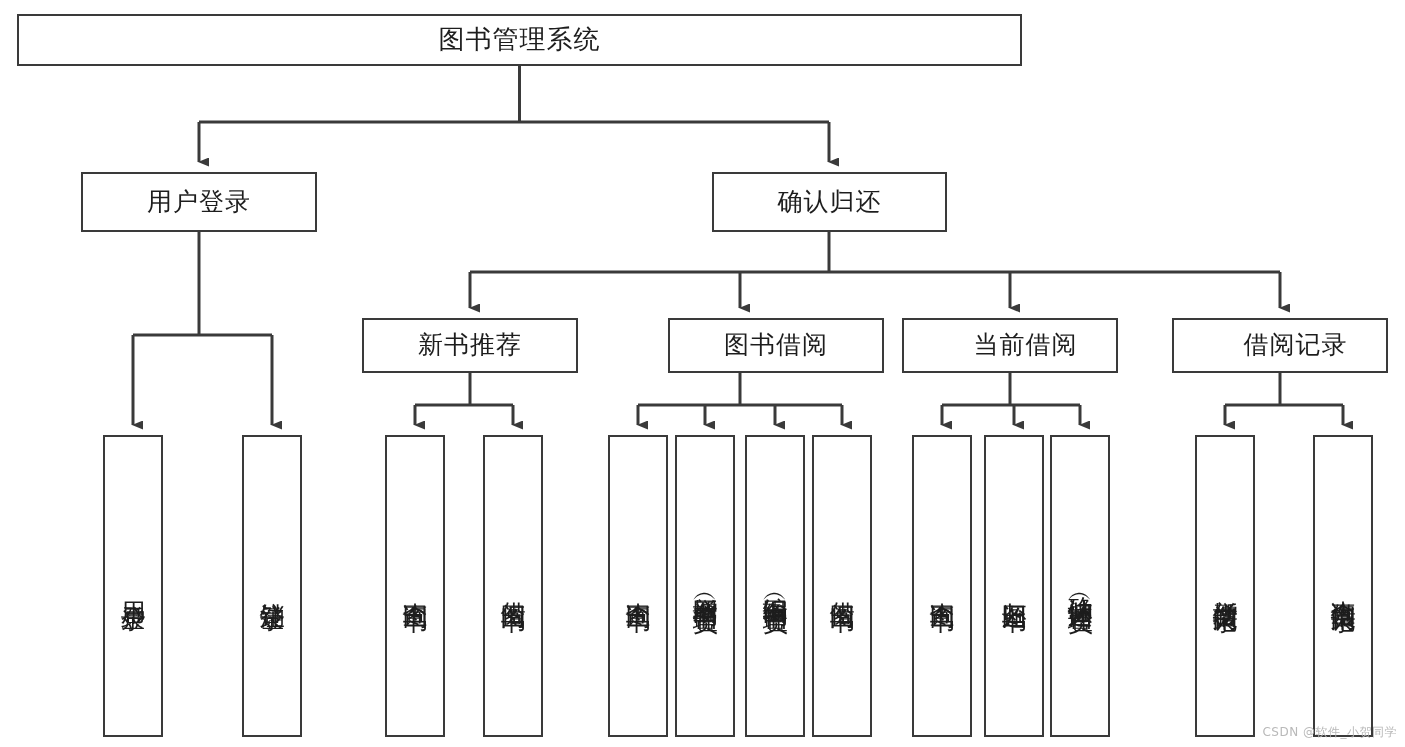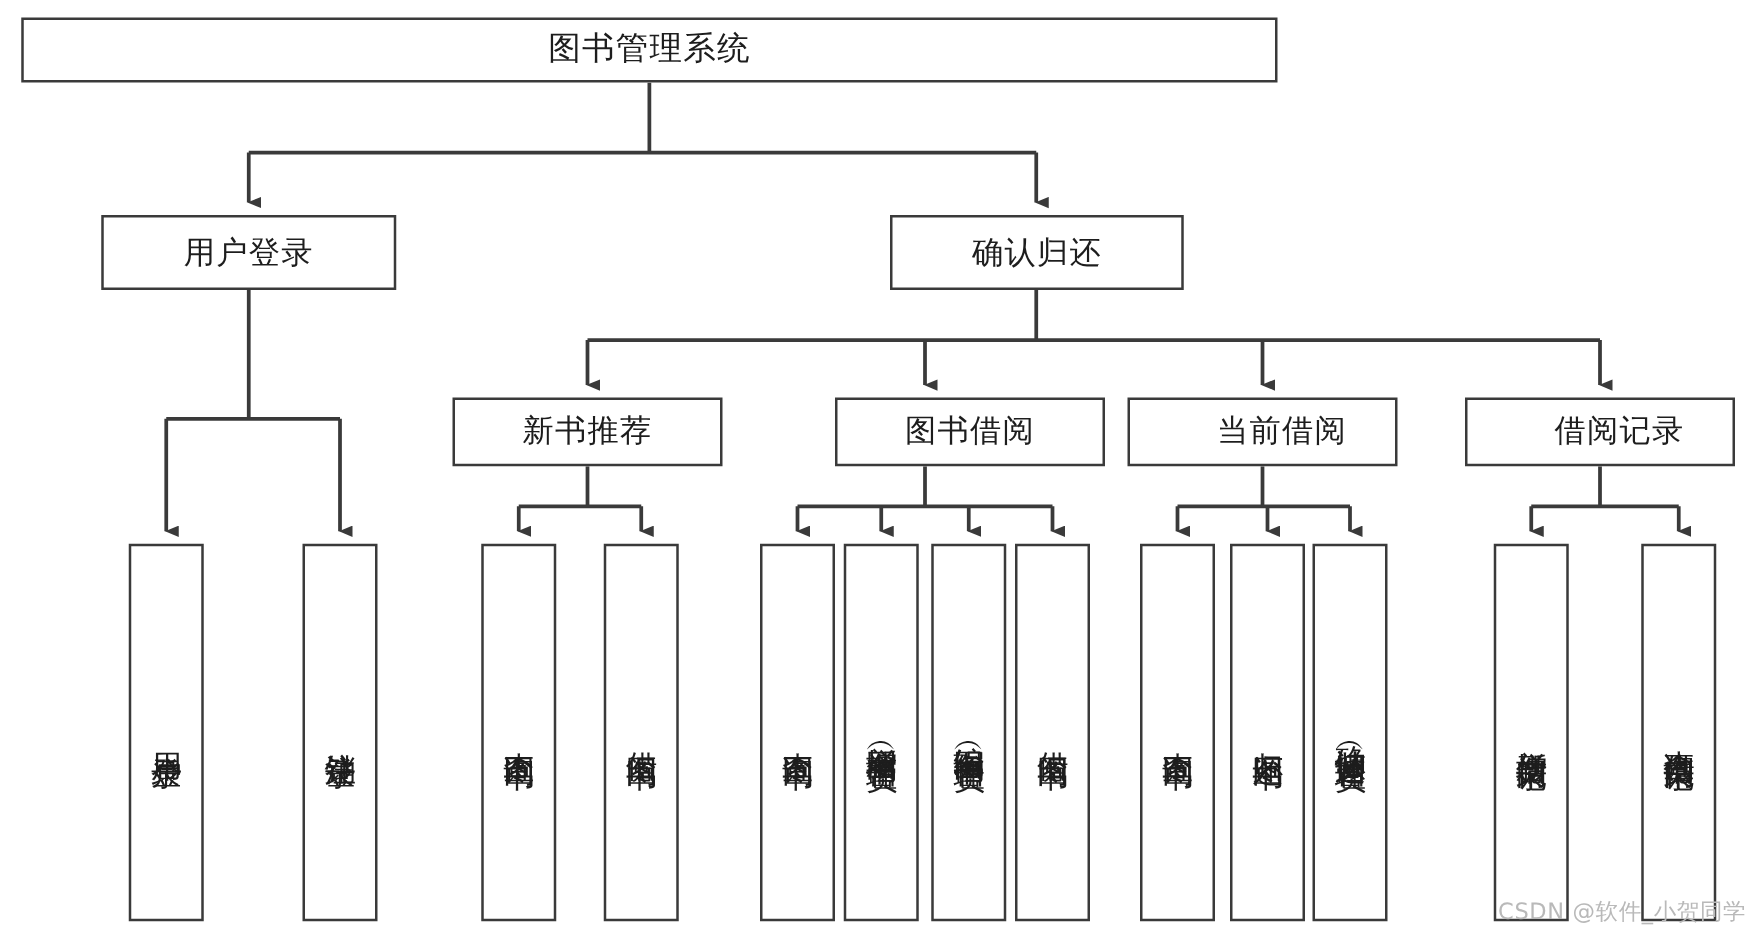--- a/index.html
+++ b/index.html
@@ -55,21 +55,21 @@
   }
   .node-v .vtext {
     writing-mode: vertical-rl;
     text-orientation: upright;
     display: block;
   }
   #watermark {
     position: absolute;
     right: 8px;
     bottom: 6px;
-    font-size: 18px;
+    font-size: 12px;
     color: #b9b9b9;
     letter-spacing: 0.5px;
     white-space: nowrap;
     text-align: center;
   }
 </style>
 </head>
 <body>
 
 <div id="canvas">

